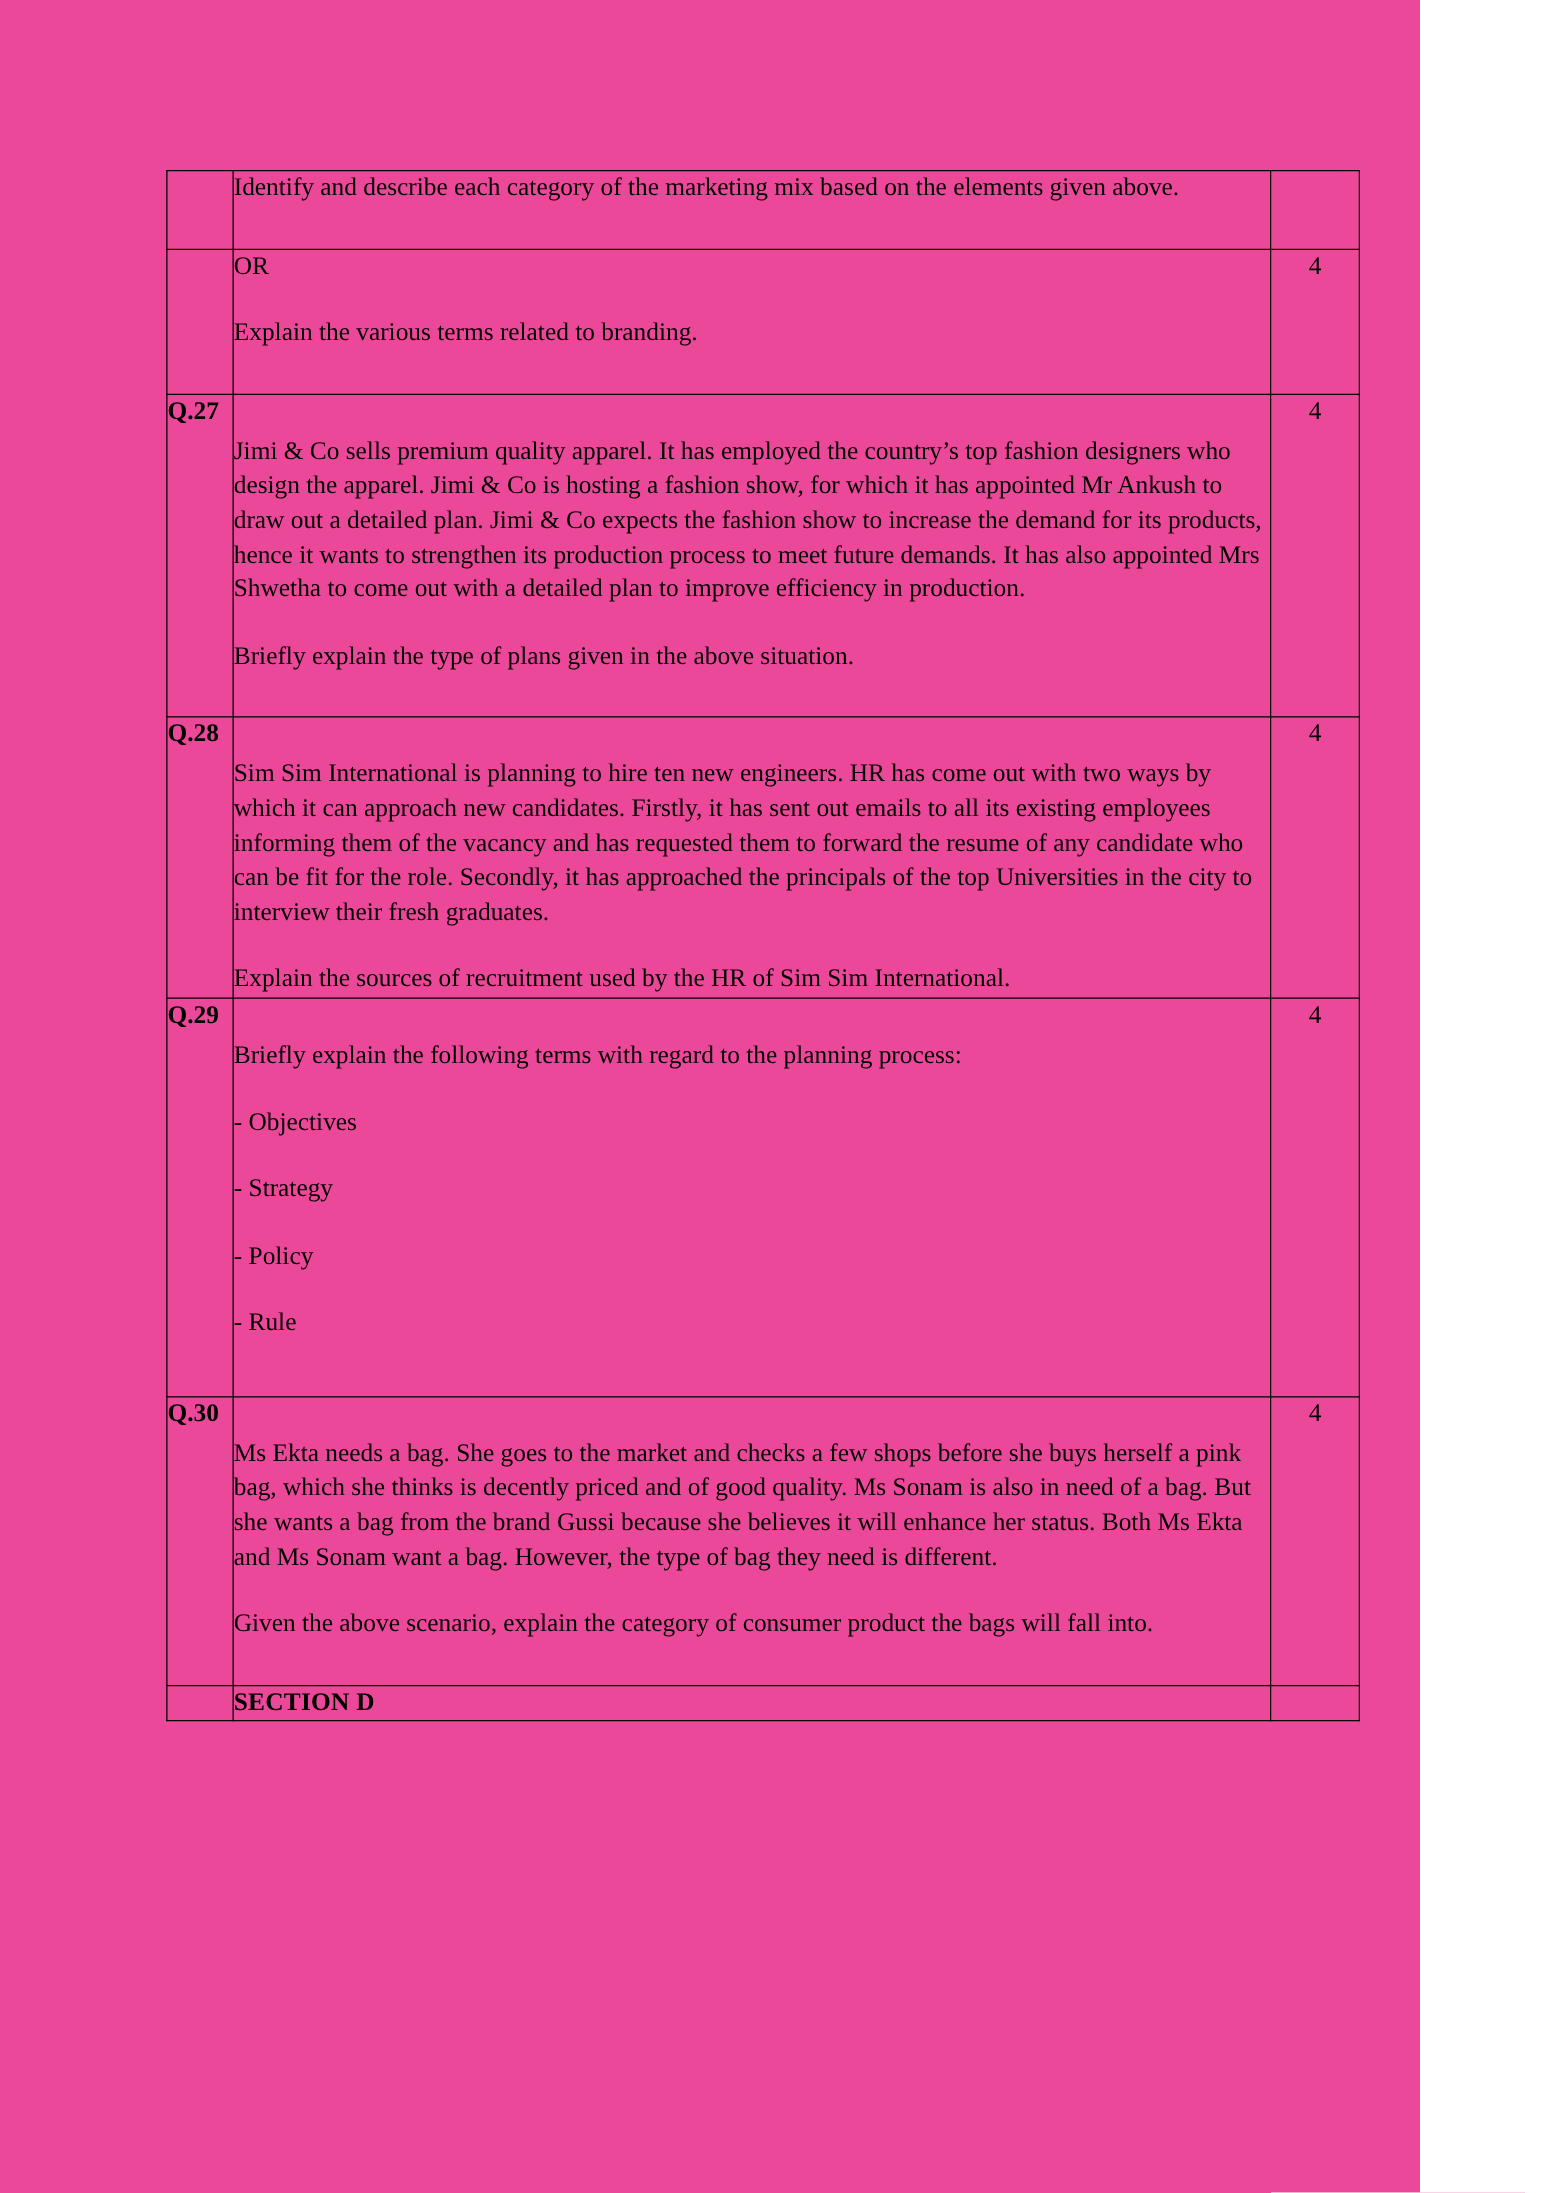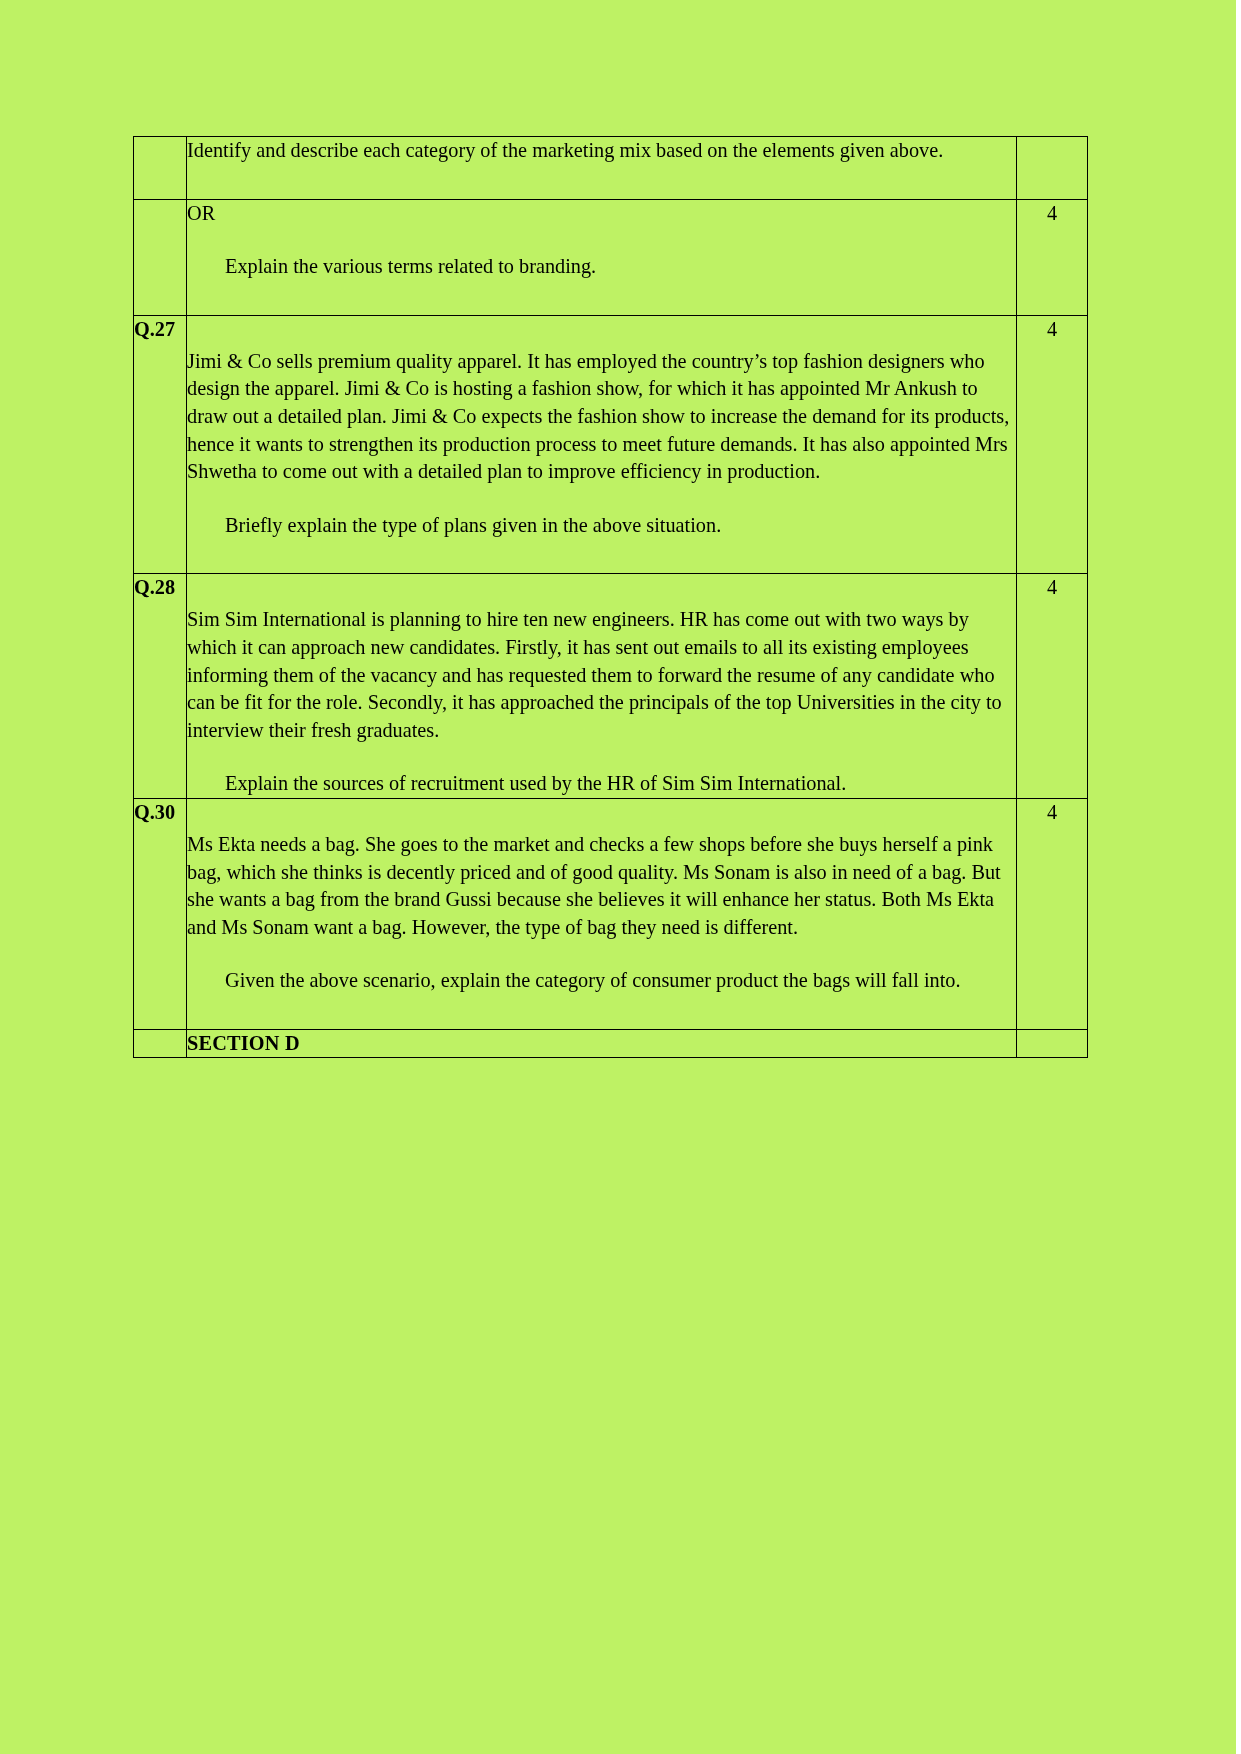--- a/index.html
+++ b/index.html
@@ -11,23 +11,23 @@
     width: 1241px;
     height: 1754px;
     font-family: "Liberation Serif", "DejaVu Serif", serif;
     color: #000000;
     position: relative;
     overflow: hidden;
   }
   .page {
     position: absolute;
     left: 0; top: 0;
-    width: 1236px;
+    width: 1136px;
     height: 1754px;
-    background: #bef264;
+    background: #ec4899;
   }
   .qtable {
     position: absolute;
     left: 133px;
     top: 136px;
     width: 954px;
     border-collapse: collapse;
     table-layout: fixed;
   }
   .qtable td {
@@ -55,21 +55,20 @@
     text-align: center;
     padding: 6px 0 0 0;
     font-size: 20.3px;
   }
   .para {
     margin: 0 0 0 0;
     text-align: left;
   }
   .para + .para {
     margin-top: 26px;
-    margin-left: 38px;
   }
   .lead-gap {
     margin-top: 32px;
   }
   .listline {
     margin: 0;
     margin-top: 26px;
   }
   .tail-pad-md { height: 34px; }
   .tail-pad-lg { height: 44px; }
@@ -128,20 +127,32 @@
 
       <tr>
         <td class="cell-num">Q.28</td>
         <td class="cell-body">
           <p class="para lead-gap">Sim Sim International is planning to hire ten new engineers. HR has come out with two ways by which it can approach new candidates. Firstly, it has sent out emails to all its existing employees informing them of the vacancy and has requested them to forward the resume of any candidate who can be fit for the role. Secondly, it has approached the principals of the top Universities in the city to interview their fresh graduates.</p>
           <p class="para">Explain the sources of recruitment used by the HR of Sim Sim International.</p>
         </td>
         <td class="cell-marks">4</td>
       </tr>
 
+      <tr>
+        <td class="cell-num">Q.29</td>
+        <td class="cell-body">
+          <p class="para lead-gap">Briefly explain the following terms with regard to the planning process:</p>
+          <p class="listline">- Objectives</p>
+          <p class="listline">- Strategy</p>
+          <p class="listline">- Policy</p>
+          <p class="listline">- Rule</p>
+          <div class="tail-pad-lg"></div>
+        </td>
+        <td class="cell-marks">4</td>
+      </tr>
 
       <tr>
         <td class="cell-num">Q.30</td>
         <td class="cell-body">
           <p class="para lead-gap">Ms Ekta needs a bag. She goes to the market and checks a few shops before she buys herself a pink bag, which she thinks is decently priced and of good quality. Ms Sonam is also in need of a bag. But she wants a bag from the brand Gussi because she believes it will enhance her status. Both Ms Ekta and Ms Sonam want a bag. However, the type of bag they need is different.</p>
           <p class="para">Given the above scenario, explain the category of consumer product the bags will fall into.</p>
           <div class="tail-pad-md"></div>
         </td>
         <td class="cell-marks">4</td>
       </tr>

